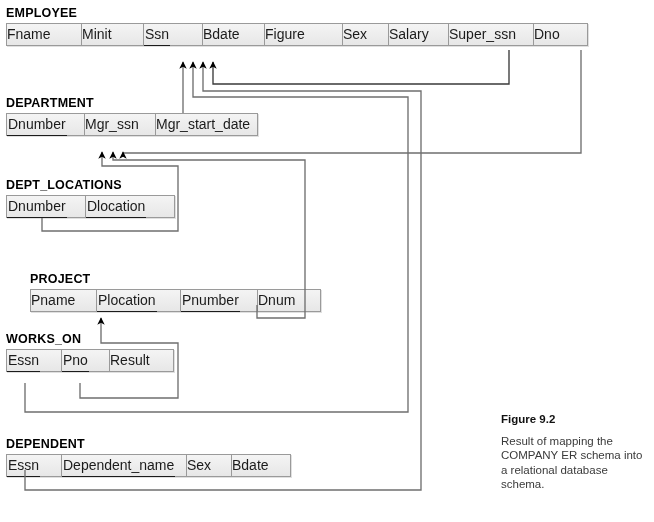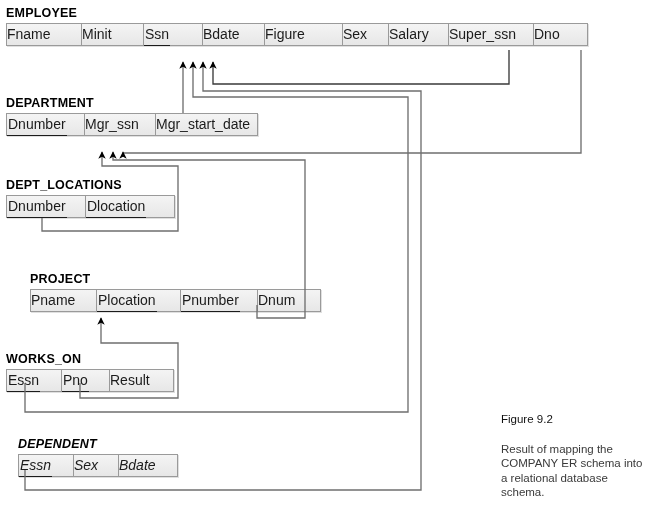--- a/index.html
+++ b/index.html
@@ -54,21 +54,21 @@
 
   
   #caption{
     position:absolute;
     left:501px;top:412px;
     width:148px;
     font-size:11.5px;
     line-height:14.5px;
     color:#3a3a3a;
   }
-  #caption .fig-num{font-weight:normal;color:#111;display:block;margin-bottom:15px;}
+  #caption .fig-num{font-weight:bold;color:#111;display:block;margin-bottom:7px;}
 </style>
 </head>
 <body>
 
 <div id="canvas">
 
   <div class="relation" style="left:6px;top:6px;">
     <div class="rel-title">EMPLOYEE</div>
     <div class="rel-row">
       <div class="attr" style="width:75px"><span>Fname</span></div>
@@ -103,33 +103,34 @@
   <div class="relation" style="left:6px;top:272px;margin-left:24px;">
     <div class="rel-title">PROJECT</div>
     <div class="rel-row">
       <div class="attr" style="width:66px"><span>Pname</span></div>
       <div class="attr pk" style="width:84px"><span>Plocation</span></div>
       <div class="attr pk" style="width:77px"><span>Pnumber</span></div>
       <div class="attr" style="width:62px"><span>Dnum</span></div>
     </div>
   </div>
 
-  <div class="relation" style="left:6px;top:352px;">
+  <div class="relation" style="left:6px;top:332px;">
     <div class="rel-title">WORKS_ON</div>
     <div class="rel-row">
       <div class="attr pk" style="width:55px"><span>Essn</span></div>
       <div class="attr pk" style="width:48px"><span>Pno</span></div>
       <div class="attr" style="width:63px"><span>Result</span></div>
     </div>
   </div>
 
-  <div class="relation" style="left:18px;top:437px;font-style:italic;">
+  <div class="relation" style="left:6px;top:437px;">
     <div class="rel-title">DEPENDENT</div>
     <div class="rel-row">
       <div class="attr pk" style="width:55px"><span>Essn</span></div>
+      <div class="attr pk" style="width:125px"><span>Dependent_name</span></div>
       <div class="attr" style="width:45px"><span>Sex</span></div>
       <div class="attr" style="width:58px"><span>Bdate</span></div>
     </div>
   </div>
 
   <svg id="links" viewBox="0 0 654 522">
     <defs>
       <marker id="fkarrow" viewBox="0 0 10 10" refX="9" refY="5" markerWidth="5.5" markerHeight="5.5" orient="auto-start-reverse">
         <path d="M 0 0 L 10 5 L 0 10 L 2.6 5 z" fill="#000"></path>
       </marker>

